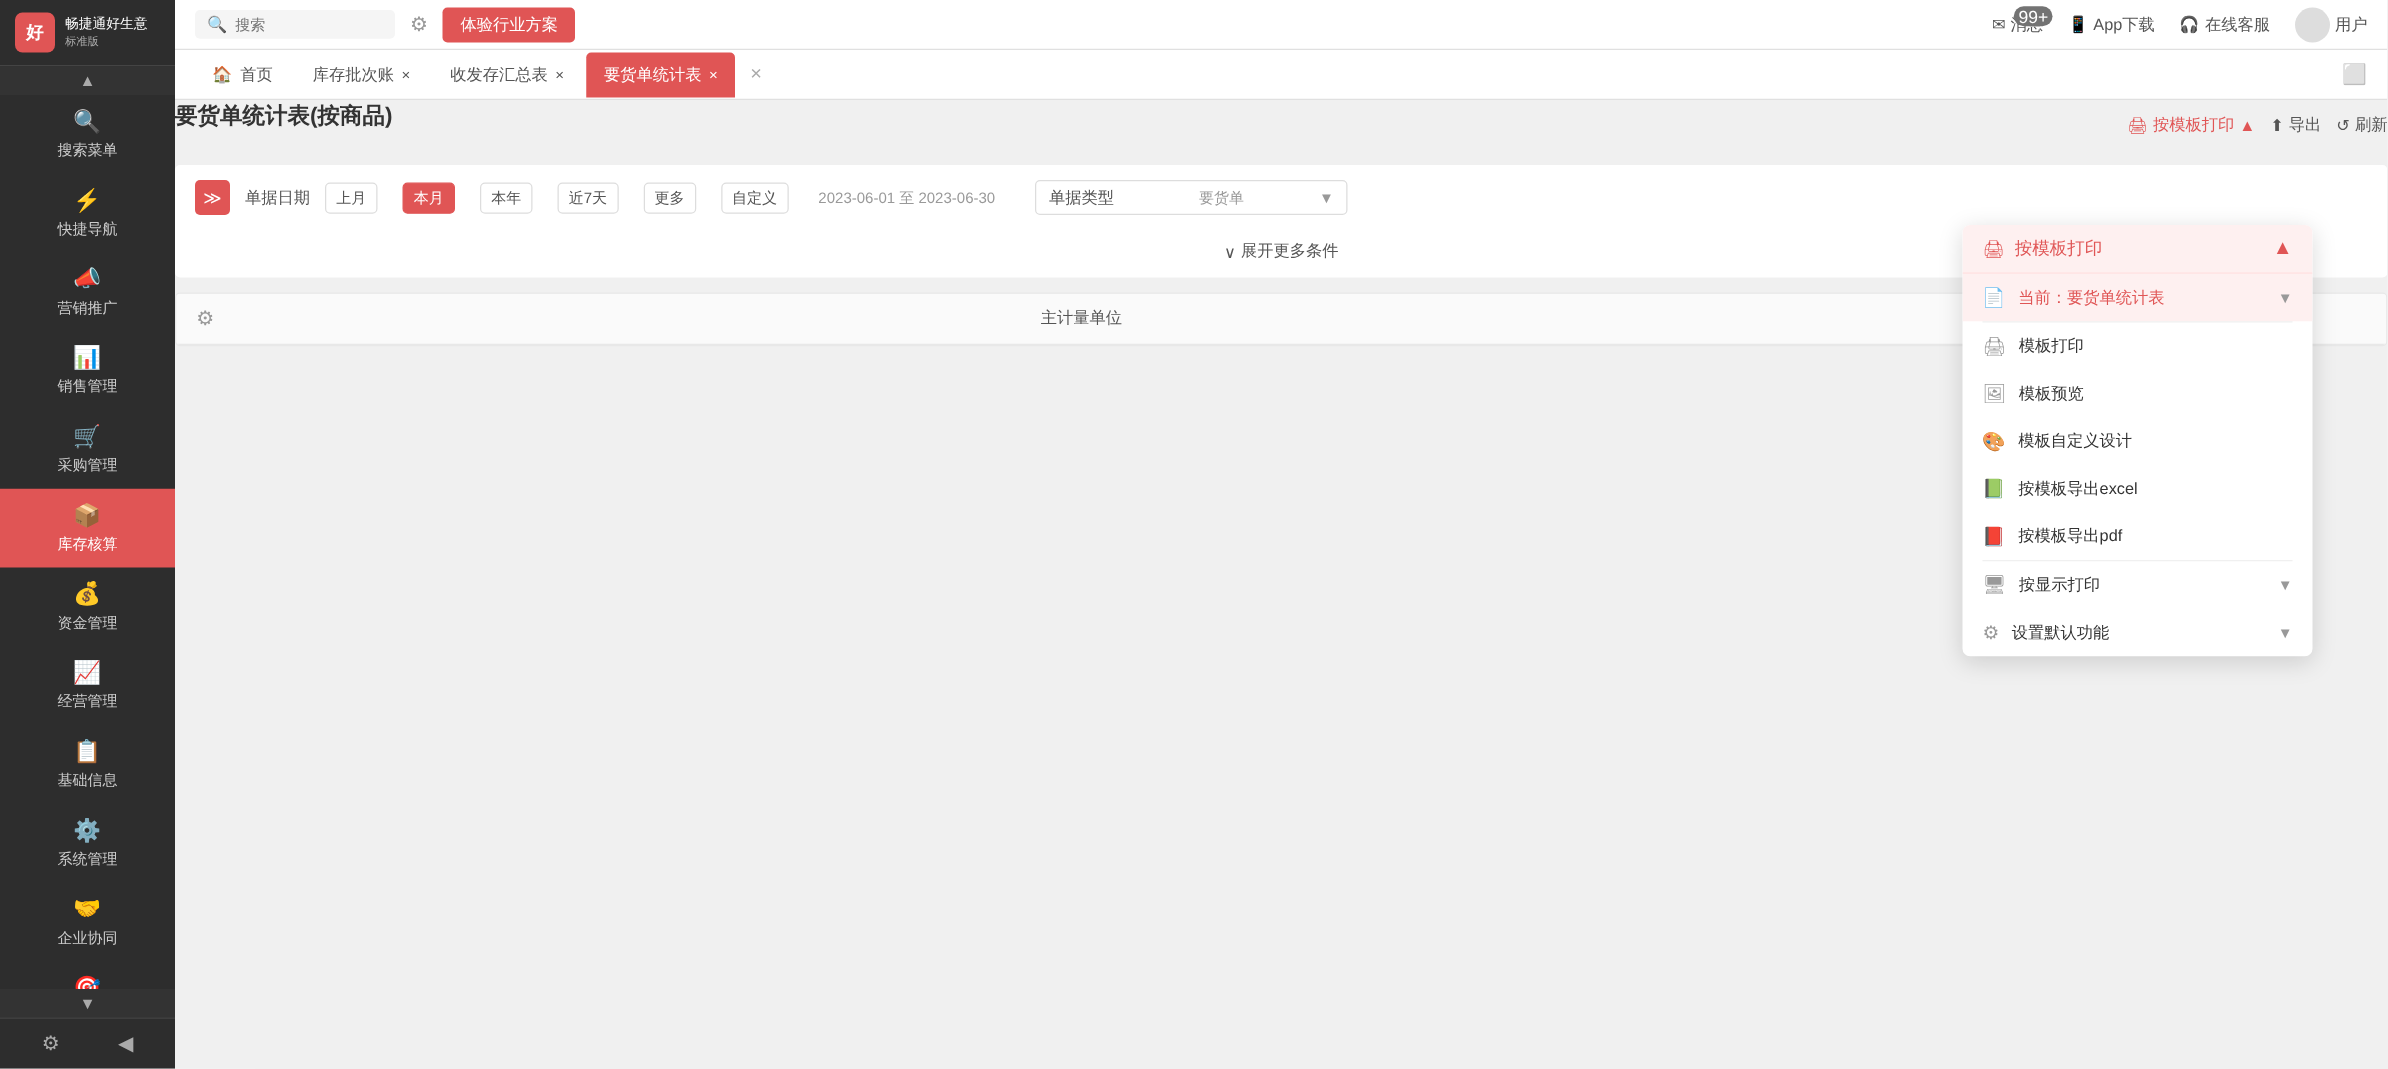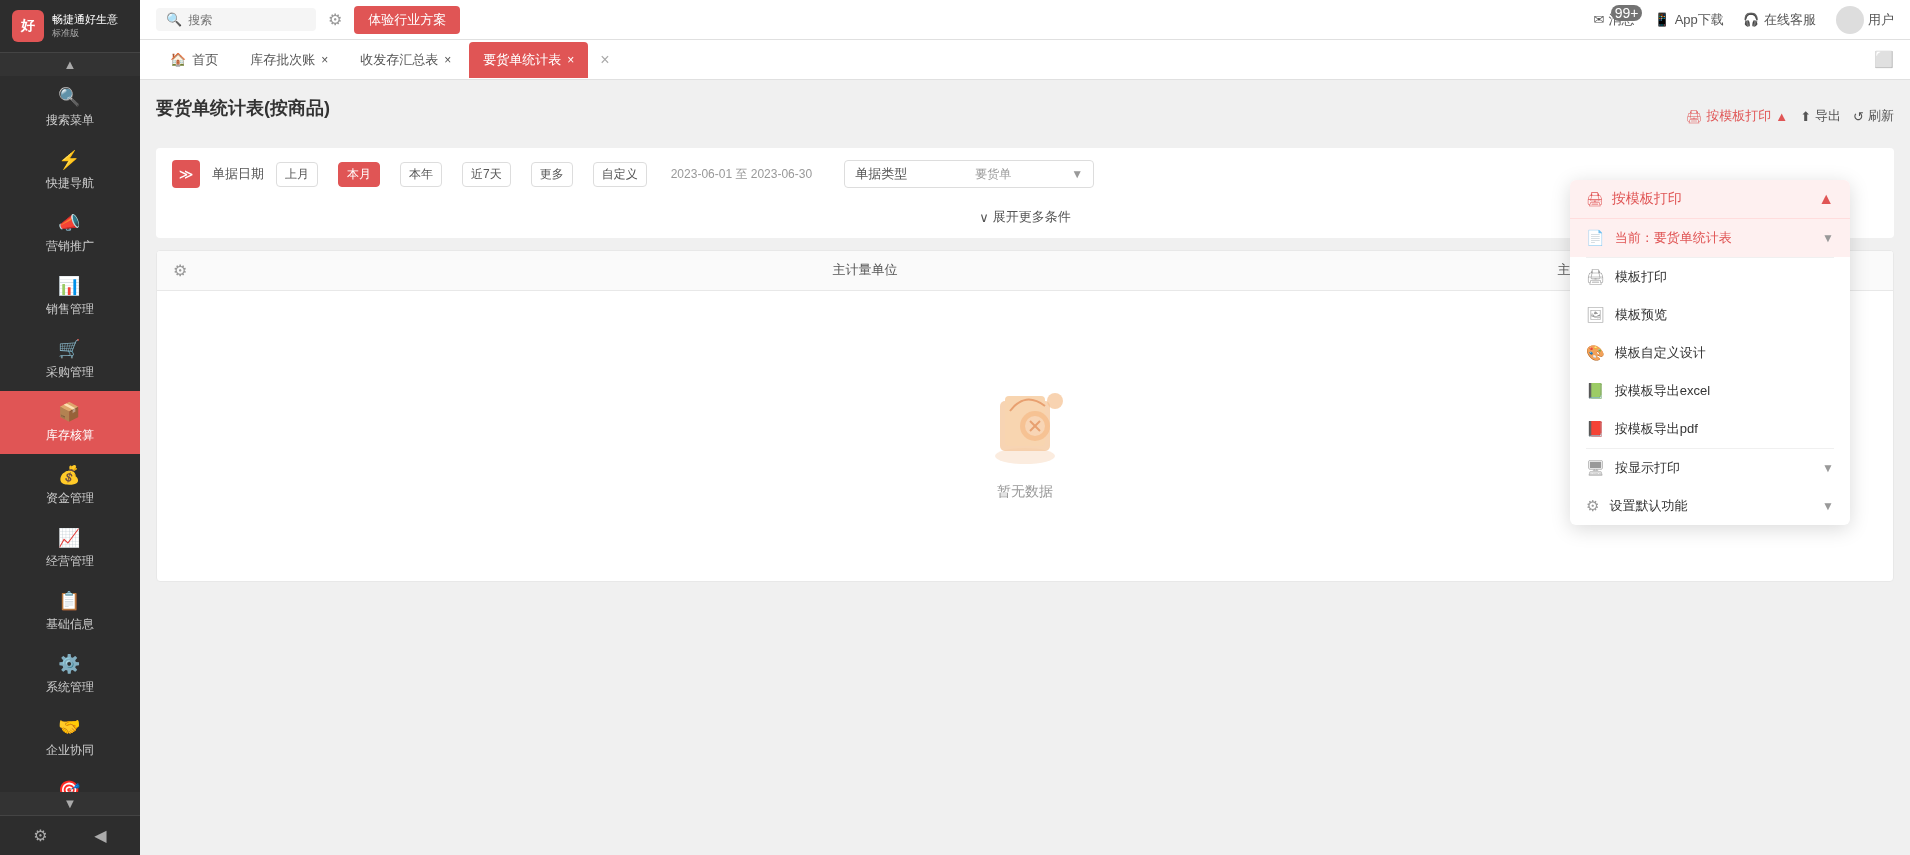--- a/index.html
+++ b/index.html
@@ -177,21 +177,20 @@
     .tab.active { background: #e05555; color: white; }
     .tab-close { font-size: 12px; color: inherit; cursor: pointer; }
     .tab-home { color: #555; }
     .tab-maximize { margin-left: auto; font-size: 16px; color: #aaa; cursor: pointer; }
     .tab-close-all { font-size: 16px; color: #aaa; cursor: pointer; margin-left: 8px; }
 
     
     .content {
       flex: 1;
       overflow: auto;
-      padding: 16px;
       position: relative;
       border-radius: 12px;
     }
     .page-title {
       font-size: 18px;
       font-weight: bold;
       color: #333;
       margin-bottom: 16px;
     }
 
@@ -540,36 +539,20 @@
 
 
     <div class="data-table">
       <div class="table-header">
         <span class="table-settings-icon">⚙</span>
         <span class="table-header-cell center">主计量单位</span>
         <span class="table-header-cell center">主数量</span>
         <span class="table-header-cell center">零售金额</span>
       </div>
 
-      <div class="empty-state">
-        <div class="empty-icon">
-          <svg width="100" height="100" viewBox="0 0 100 100" xmlns="http://www.w3.org/2000/svg">
-            <ellipse cx="50" cy="85" rx="30" ry="8" fill="#f5d0b0" opacity="0.4"></ellipse>
-            <rect x="25" y="30" width="50" height="50" rx="5" fill="#f5c9a0" opacity="0.8"></rect>
-            <rect x="30" y="25" width="40" height="50" rx="4" fill="#f8d5b0"></rect>
-            <circle cx="60" cy="55" r="15" fill="#f5c090" opacity="0.9"></circle>
-            <circle cx="60" cy="55" r="10" fill="#f8d5b5"></circle>
-            <line x1="55" y1="50" x2="65" y2="60" stroke="#e8a070" stroke-width="2"></line>
-            <line x1="65" y1="50" x2="55" y2="60" stroke="#e8a070" stroke-width="2"></line>
-            <path d="M35 40 Q50 20 70 35" stroke="#e8a070" stroke-width="2" fill="none"></path>
-            <circle cx="80" cy="30" r="8" fill="#f5c090" opacity="0.7"></circle>
-          </svg>
-        </div>
-        <span class="empty-text">暂无数据</span>
-      </div>
     </div>
 
     <div class="print-dropdown">
       <div class="print-dropdown-header">
         <div class="print-dropdown-title">
           <span>🖨</span>
           <span>按模板打印</span>
         </div>
         <span class="print-dropdown-close">▲</span>
       </div>

